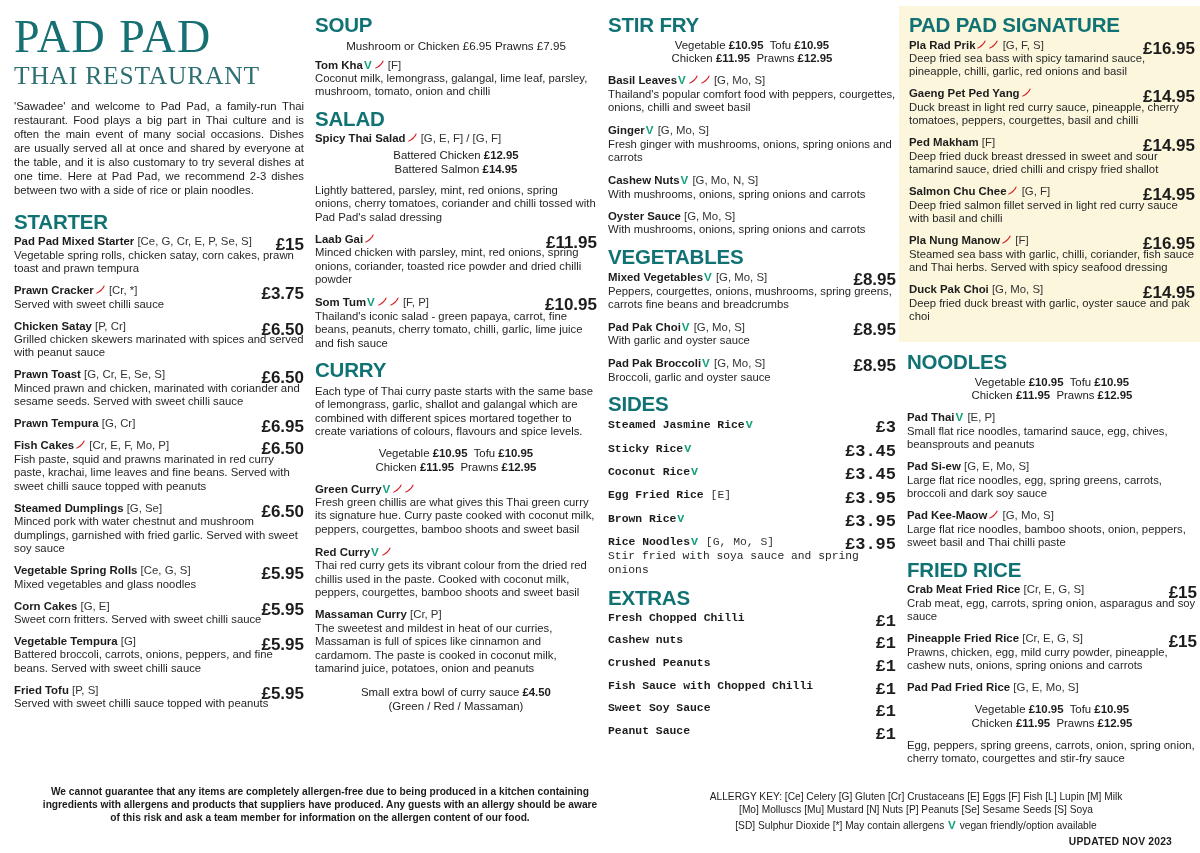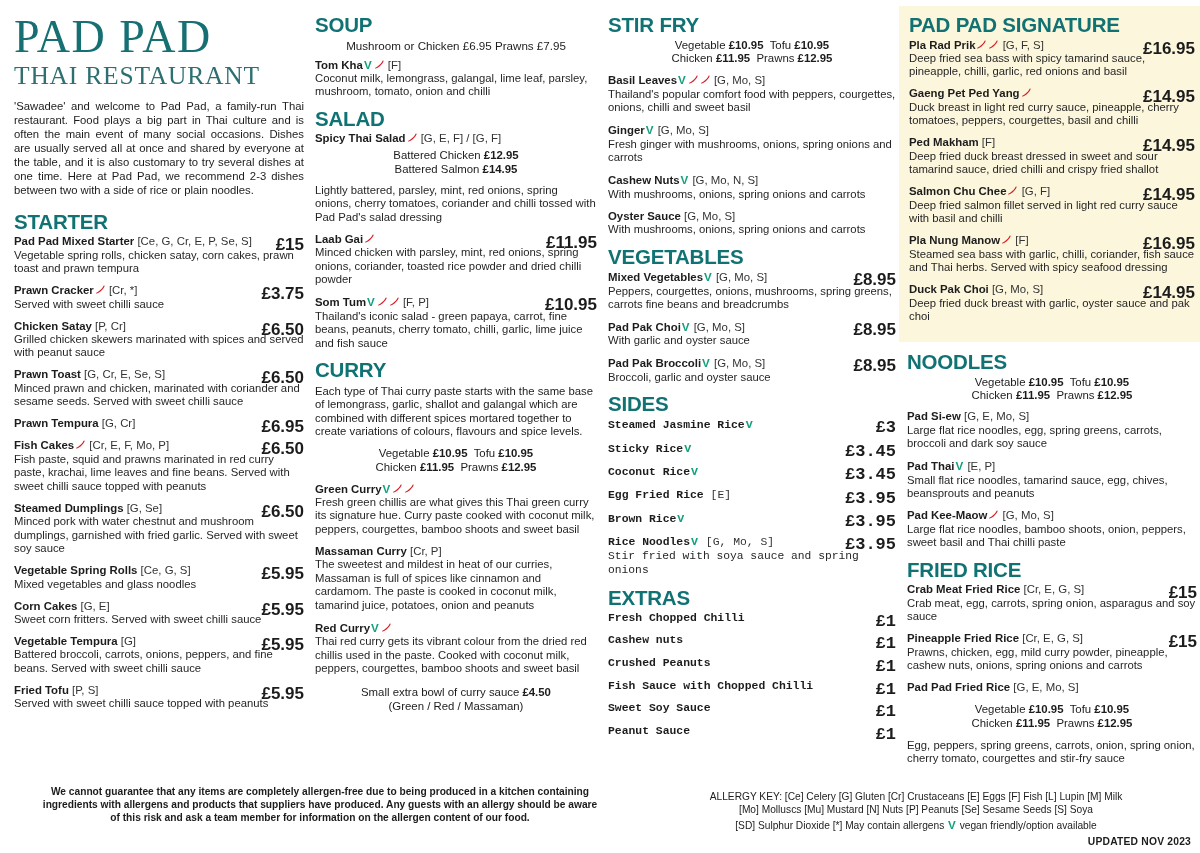--- a/index.html
+++ b/index.html
@@ -145,21 +145,21 @@
     font-size: 10.2px; font-weight: bold; line-height: 1.26;
   }
   .footer-right {
     position: absolute;
     left: 640px; top: 790px; width: 552px;
     text-align: center;
     font-size: 10.2px; line-height: 1.3; color:#1c1c1c;
   }
   .updated {
     position: absolute;
-    right: 9px; top: 836px;
+    right: 28px; top: 836px;
     font-size: 10.3px; font-weight: bold; letter-spacing: .2px;
   }
 </style>
 </head>
 <body>
 
 <div class="page">
   <div class="cols">
 
     <div class="col col-1">
@@ -262,28 +262,28 @@
       <div id="curry-items">
           <div class="item">
             <div class="itemhead"><span class="nm">Green Curry</span><span class="v">V</span><span class="chili"><svg viewBox="0 0 22 20">
                   <path d="M3 17 C8 16 16 10 19 3 C19.6 1.6 18.6 0.6 17.4 1.4 C16.4 2.1 15.9 3.2 16 4.2 C12.8 8.6 7.6 13.6 2.6 15.6 C1.7 16 2 17.2 3 17 Z" fill="#d32128"></path>
                 </svg></span><span class="chili"><svg viewBox="0 0 22 20">
                   <path d="M3 17 C8 16 16 10 19 3 C19.6 1.6 18.6 0.6 17.4 1.4 C16.4 2.1 15.9 3.2 16 4.2 C12.8 8.6 7.6 13.6 2.6 15.6 C1.7 16 2 17.2 3 17 Z" fill="#d32128"></path>
                 </svg></span></div>
             <div class="desc">Fresh green chillis are what gives this Thai green curry its signature hue. Curry paste cooked with coconut milk, peppers, courgettes, bamboo shoots and sweet basil</div>
           </div>
           <div class="item">
+            <div class="itemhead"><span class="nm">Red Curry</span><span class="v">V</span><span class="chili"><svg viewBox="0 0 22 20">
+                  <path d="M3 17 C8 16 16 10 19 3 C19.6 1.6 18.6 0.6 17.4 1.4 C16.4 2.1 15.9 3.2 16 4.2 C12.8 8.6 7.6 13.6 2.6 15.6 C1.7 16 2 17.2 3 17 Z" fill="#d32128"></path>
+                </svg></span></div>
+            <div class="desc">Thai red curry gets its vibrant colour from the dried red chillis used in the paste. Cooked with coconut milk, peppers, courgettes, bamboo shoots and sweet basil</div>
+          </div>
+          <div class="item">
             <div class="itemhead"><span class="nm">Massaman Curry</span> <span class="alg">[Cr, P]</span></div>
             <div class="desc">The sweetest and mildest in heat of our curries, Massaman is full of spices like cinnamon and cardamom. The paste is cooked in coconut milk, tamarind juice, potatoes, onion and peanuts</div>
-          </div>
-          <div class="item">
-            <div class="itemhead"><span class="nm">Red Curry</span><span class="v">V</span><span class="chili"><svg viewBox="0 0 22 20">
-                  <path d="M3 17 C8 16 16 10 19 3 C19.6 1.6 18.6 0.6 17.4 1.4 C16.4 2.1 15.9 3.2 16 4.2 C12.8 8.6 7.6 13.6 2.6 15.6 C1.7 16 2 17.2 3 17 Z" fill="#d32128"></path>
-                </svg></span></div>
-            <div class="desc">Thai red curry gets its vibrant colour from the dried red chillis used in the paste. Cooked with coconut milk, peppers, courgettes, bamboo shoots and sweet basil</div>
           </div>
         </div>
       <div class="opts" style="margin-top:10px;">
         <span>Small extra bowl of curry sauce</span>
         <b>£4.50</b><br>
         <span>(Green / Red / Massaman)</span>
       </div>
     </div>
 
     <div class="col col-3">
@@ -387,26 +387,26 @@
               <div class="itemhead"><span class="nm">Duck Pak Choi</span> <span class="alg">[G, Mo, S]</span><span class="price">£14.95</span></div>
               <div class="desc">Deep fried duck breast with garlic, oyster sauce and pak choi</div>
             </div>
           </div>
       </div>
 
       <div class="sec tight">NOODLES</div>
       <div class="opts"><span class="lbl">Vegetable</span> <b>£10.95</b>&nbsp; <span class="lbl">Tofu</span> <b>£10.95</b><br><span class="lbl">Chicken</span> <b>£11.95</b>&nbsp; <span class="lbl">Prawns</span> <b>£12.95</b></div>
       <div id="noodles-items">
           <div class="item">
+            <div class="itemhead"><span class="nm">Pad Thai</span><span class="v">V</span> <span class="alg">[E, P]</span></div>
+            <div class="desc">Small flat rice noodles, tamarind sauce, egg, chives, beansprouts and peanuts</div>
+          </div>
+          <div class="item">
             <div class="itemhead"><span class="nm">Pad Si-ew</span> <span class="alg">[G, E, Mo, S]</span></div>
             <div class="desc">Large flat rice noodles, egg, spring greens, carrots, broccoli and dark soy sauce</div>
-          </div>
-          <div class="item">
-            <div class="itemhead"><span class="nm">Pad Thai</span><span class="v">V</span> <span class="alg">[E, P]</span></div>
-            <div class="desc">Small flat rice noodles, tamarind sauce, egg, chives, beansprouts and peanuts</div>
           </div>
           <div class="item">
             <div class="itemhead"><span class="nm">Pad Kee-Maow</span><span class="chili"><svg viewBox="0 0 22 20">
                   <path d="M3 17 C8 16 16 10 19 3 C19.6 1.6 18.6 0.6 17.4 1.4 C16.4 2.1 15.9 3.2 16 4.2 C12.8 8.6 7.6 13.6 2.6 15.6 C1.7 16 2 17.2 3 17 Z" fill="#d32128"></path>
                 </svg></span> <span class="alg">[G, Mo, S]</span></div>
             <div class="desc">Large flat rice noodles, bamboo shoots, onion, peppers, sweet basil and Thai chilli paste</div>
           </div>
         </div>
 
       <div class="sec tight">FRIED RICE</div>

